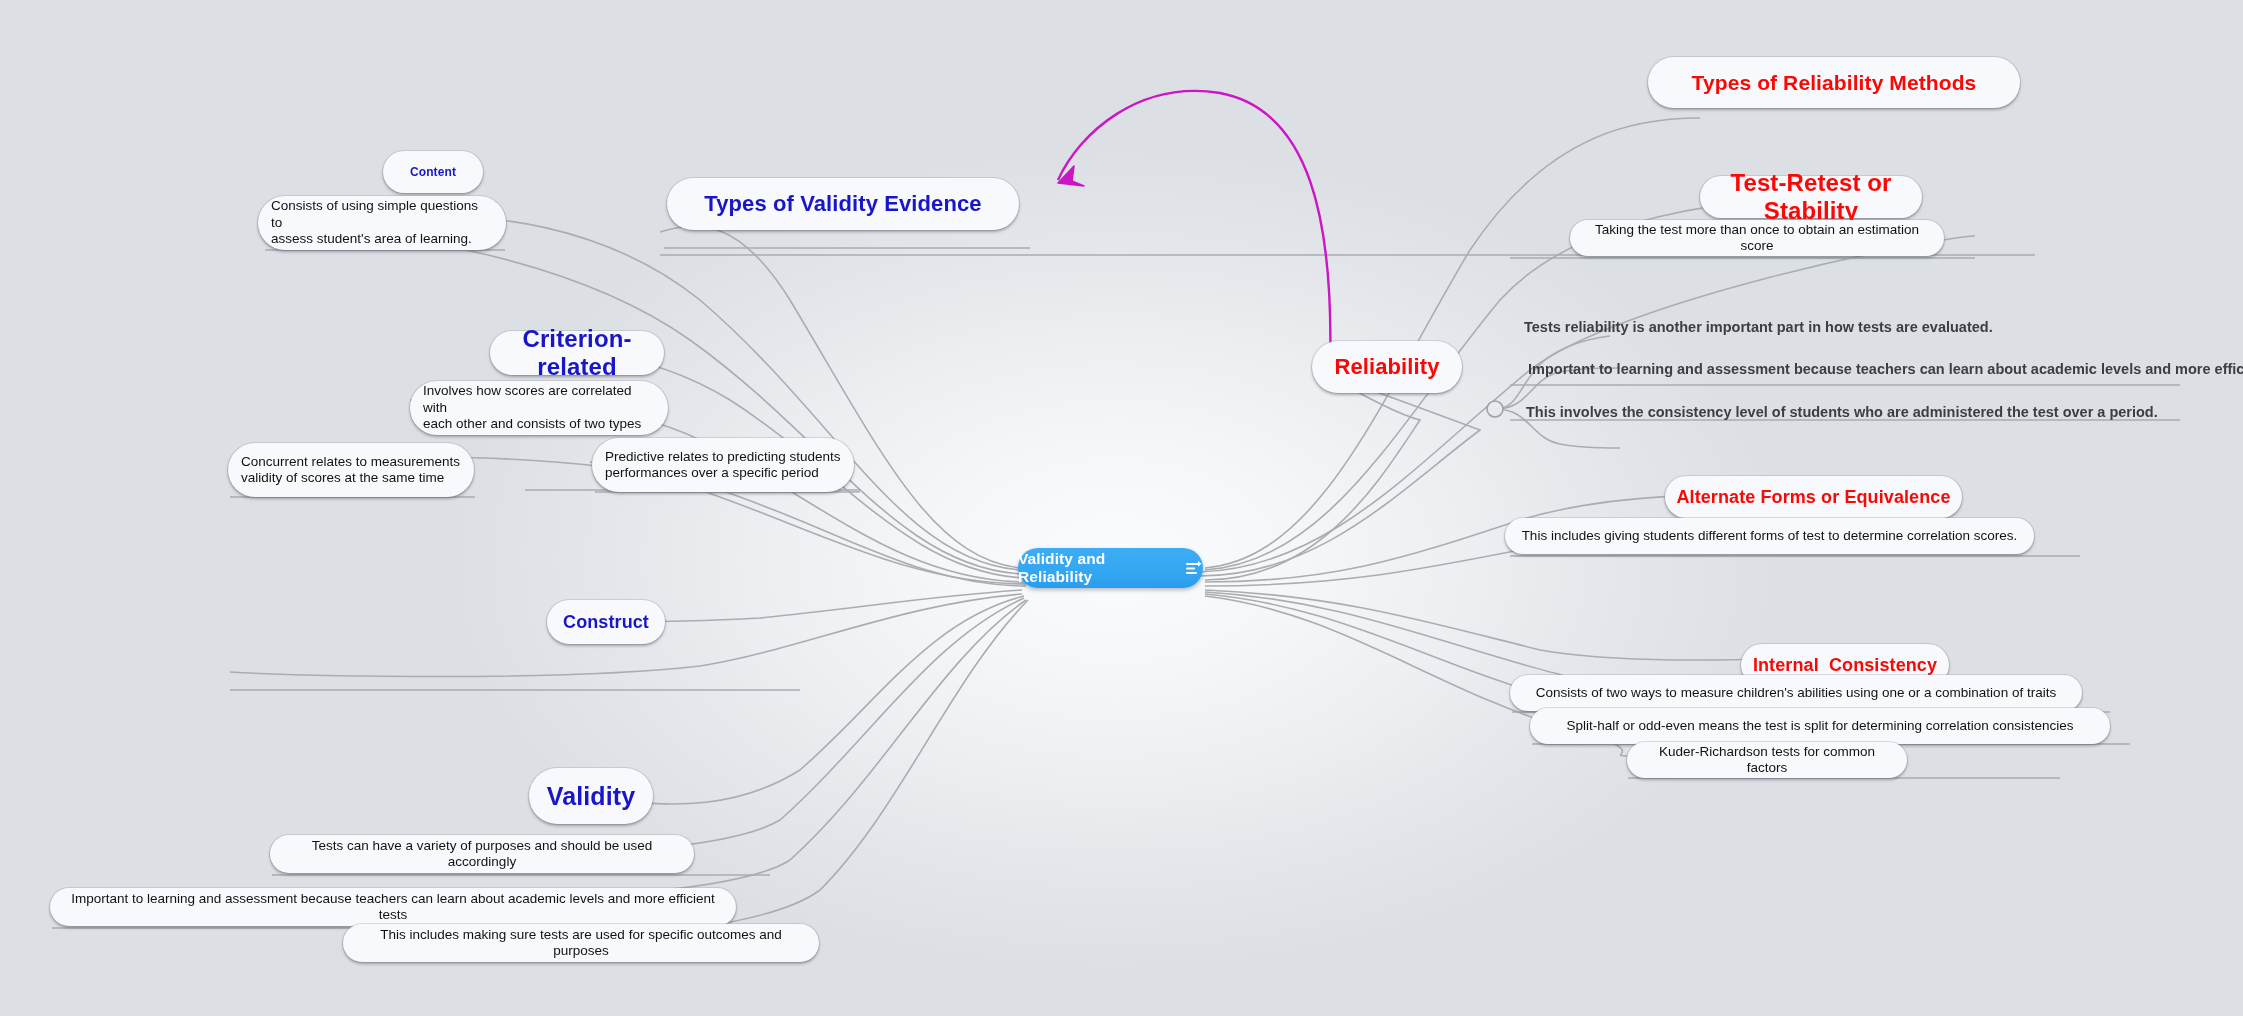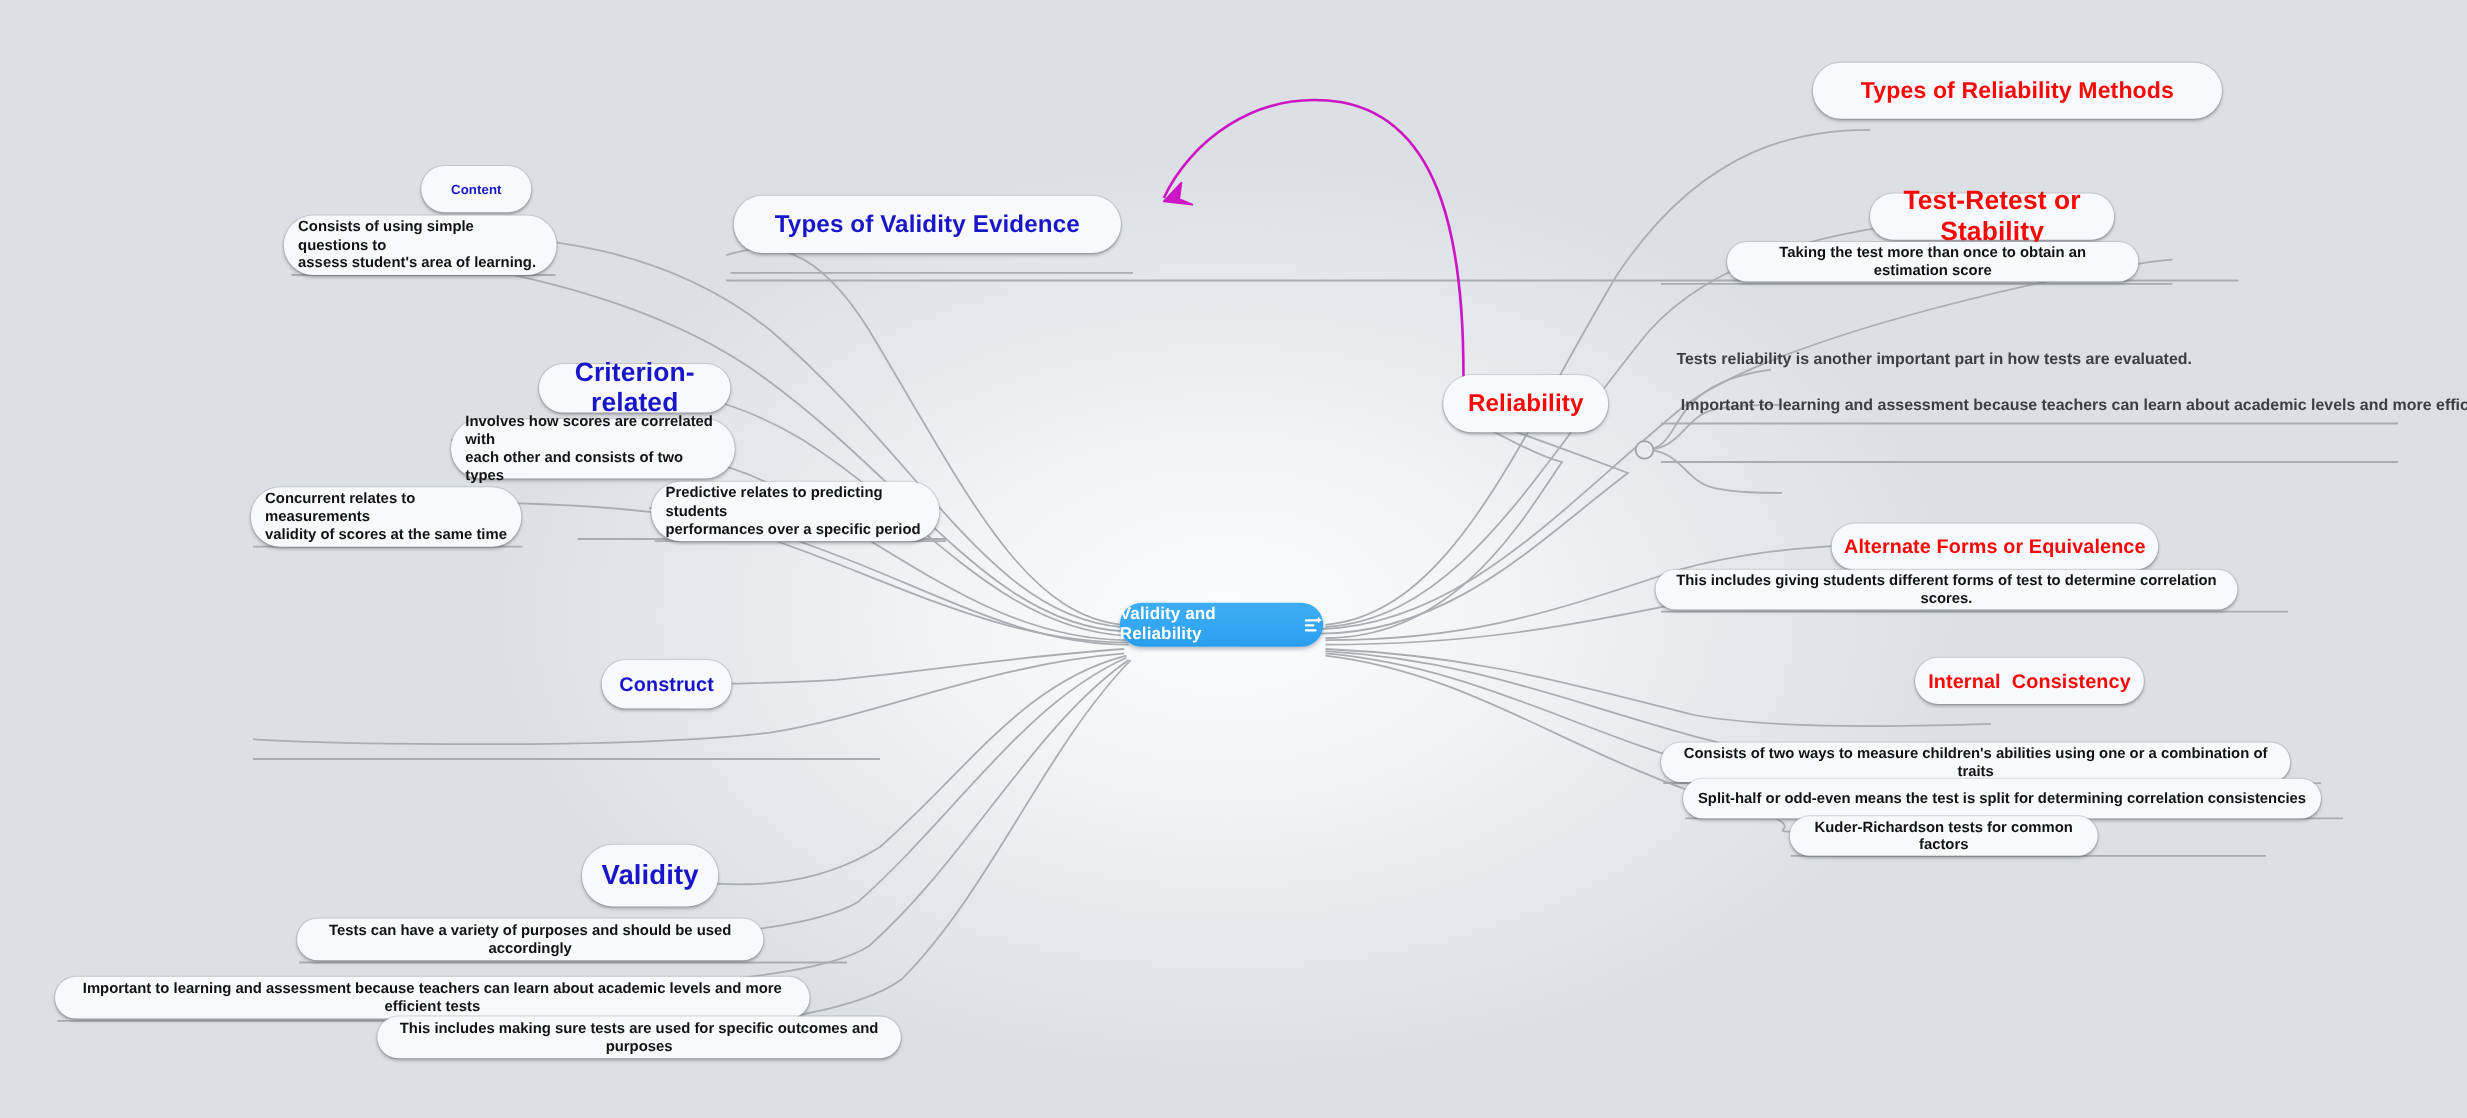--- a/index.html
+++ b/index.html
@@ -37,21 +37,21 @@
     white-space: pre-wrap;
   }
   .heading {
     font-weight: bold;
     letter-spacing: 0.1px;
   }
   .h-blue { color: #1816c8; }
   .h-red  { color: #fa0806; }
   .leaf {
     color: #121212;
-    font-weight: bold;
+    font-weight: normal;
     font-size: 13.5px;
     line-height: 1.22;
     padding: 5px 13px;
   }
   .bare {
     position: absolute;
     color: #3b3e42;
     font-size: 14.5px;
     font-weight: bold;
     line-height: 1.2;
@@ -213,29 +213,32 @@
 
   <div class="node heading h-red" style="left:1312px;top:341px;width:150px;height:52px;font-size:22px;">
     <span>Reliability</span>
   </div>
   <div class="bare" style="left:1524px;top:319px;">
     <span>Tests reliability is another important part in how tests are evaluated.</span>
   </div>
   <div class="bare" style="left:1528px;top:361px;">
     <span>Important to learning and assessment because teachers can learn about academic levels and more efficient tests</span>
   </div>
+  <div class="bare" style="left:1526px;top:404px;">
+    <span>This involves the consistency level of students who are administered the test over a period.</span>
+  </div>
 
   <div class="node heading h-red" style="left:1665px;top:476px;width:297px;height:42px;font-size:18px;">
     <span>Alternate Forms or Equivalence</span>
   </div>
   <div class="node leaf" style="left:1505px;top:518px;width:529px;height:36px;">
     <span>This includes giving students different forms of test to determine correlation scores.</span>
   </div>
 
-  <div class="node heading h-red" style="left:1741px;top:598px;width:208px;height:42px;font-size:18px;">
+  <div class="node heading h-red" style="left:1741px;top:644px;width:208px;height:42px;font-size:18px;">
     <span>Internal  Consistency</span>
   </div>
   <div class="node leaf" style="left:1510px;top:675px;width:572px;height:36px;">
     <span>Consists of two ways to measure children's abilities using one or a combination of traits</span>
   </div>
   <div class="node leaf" style="left:1530px;top:708px;width:580px;height:36px;">
     <span>Split-half or odd-even means the test is split for determining correlation consistencies</span>
   </div>
   <div class="node leaf" style="left:1627px;top:742px;width:280px;height:36px;">
     <span>Kuder-Richardson tests for common factors</span>

